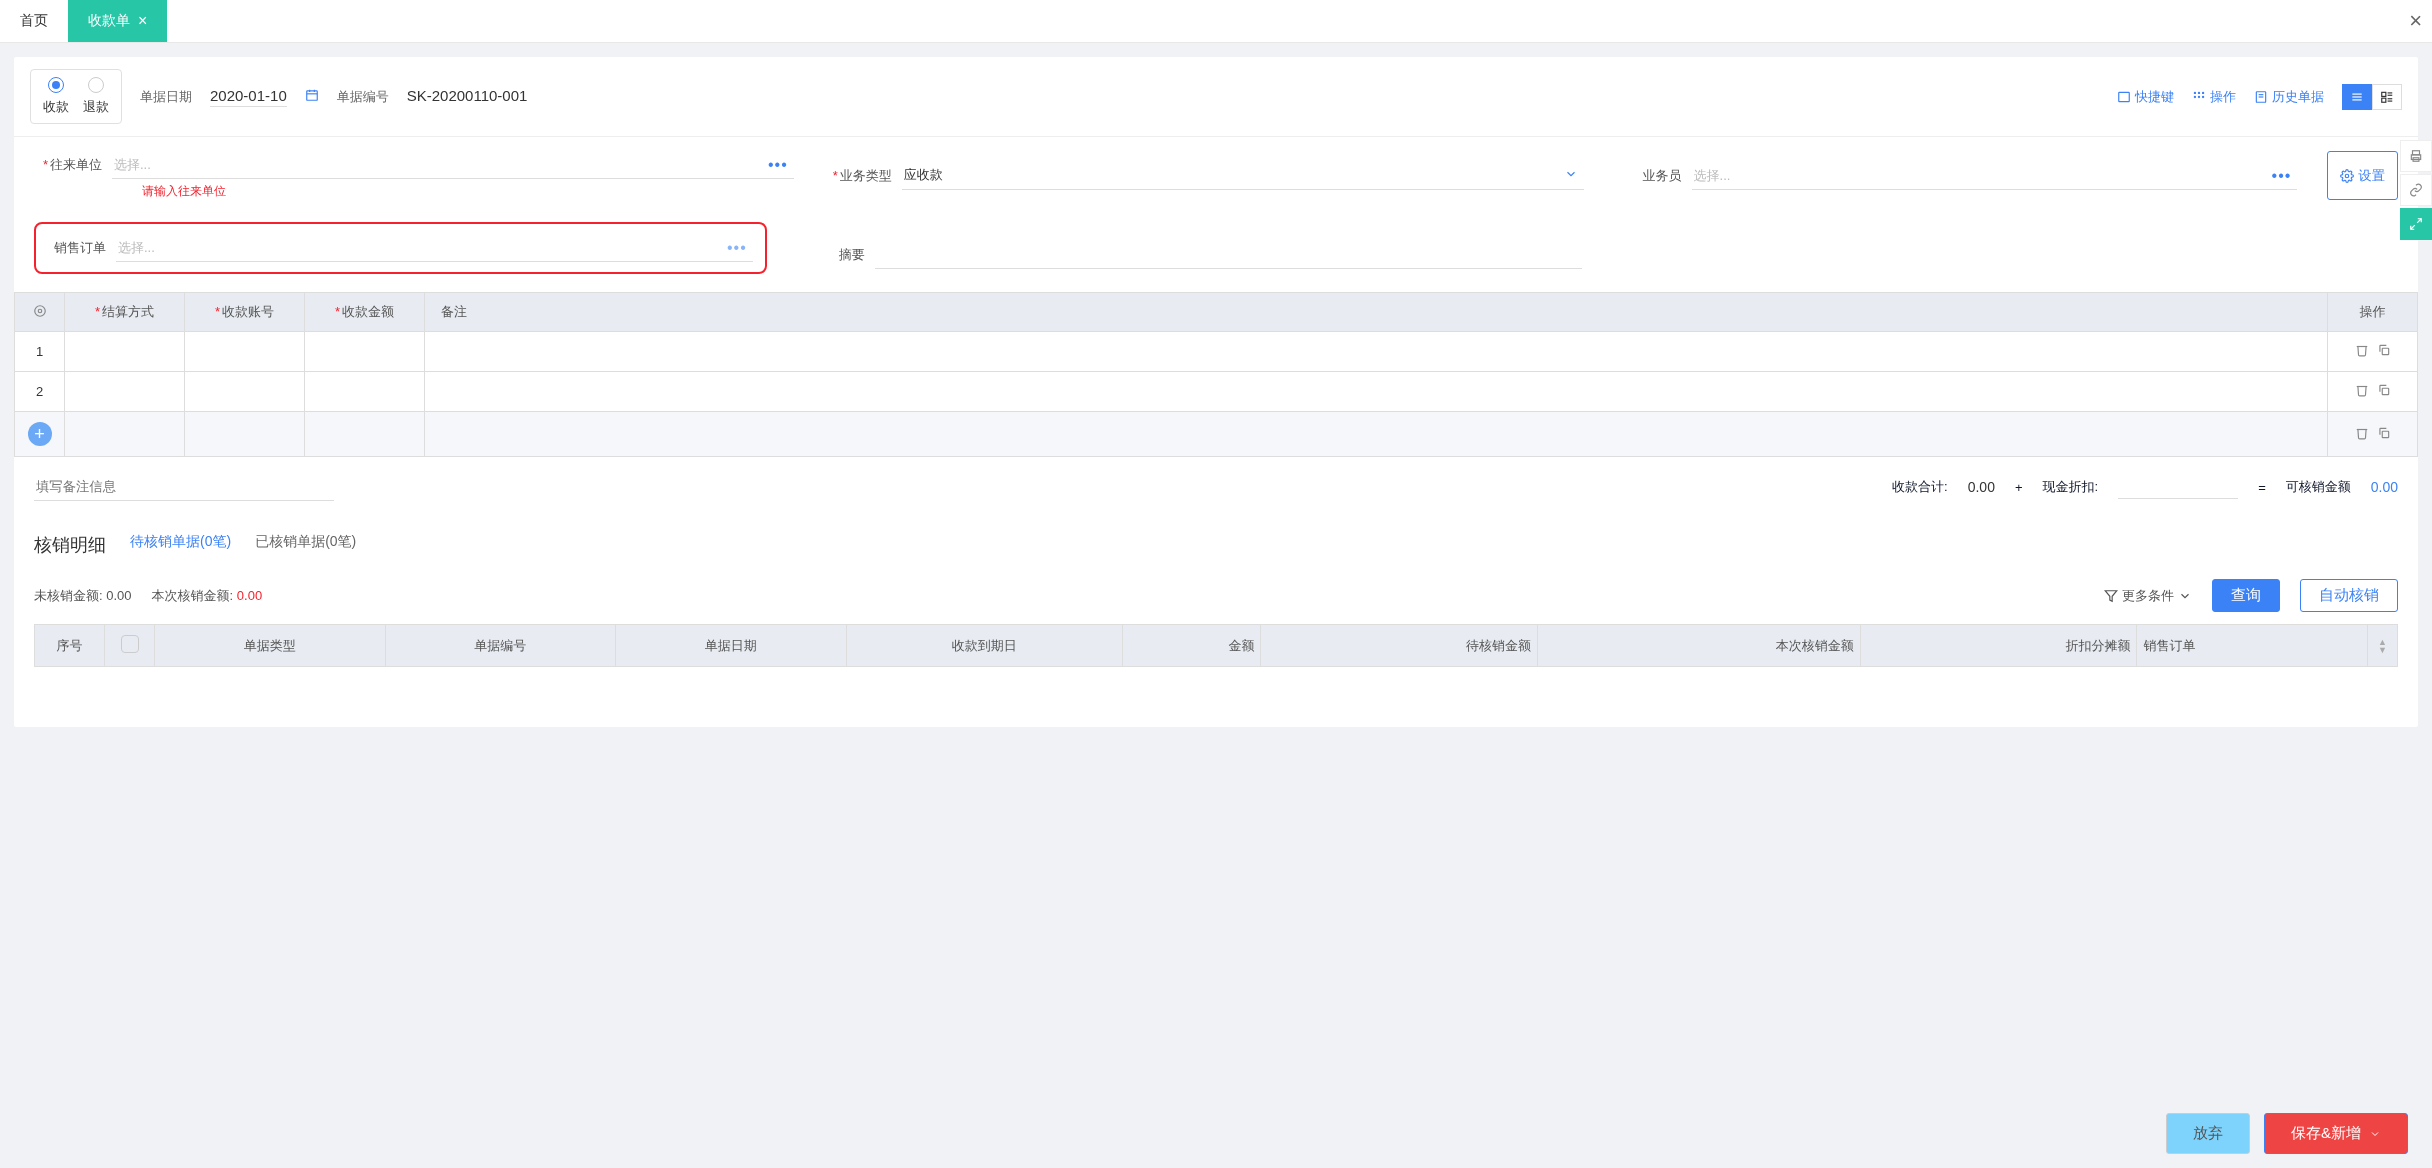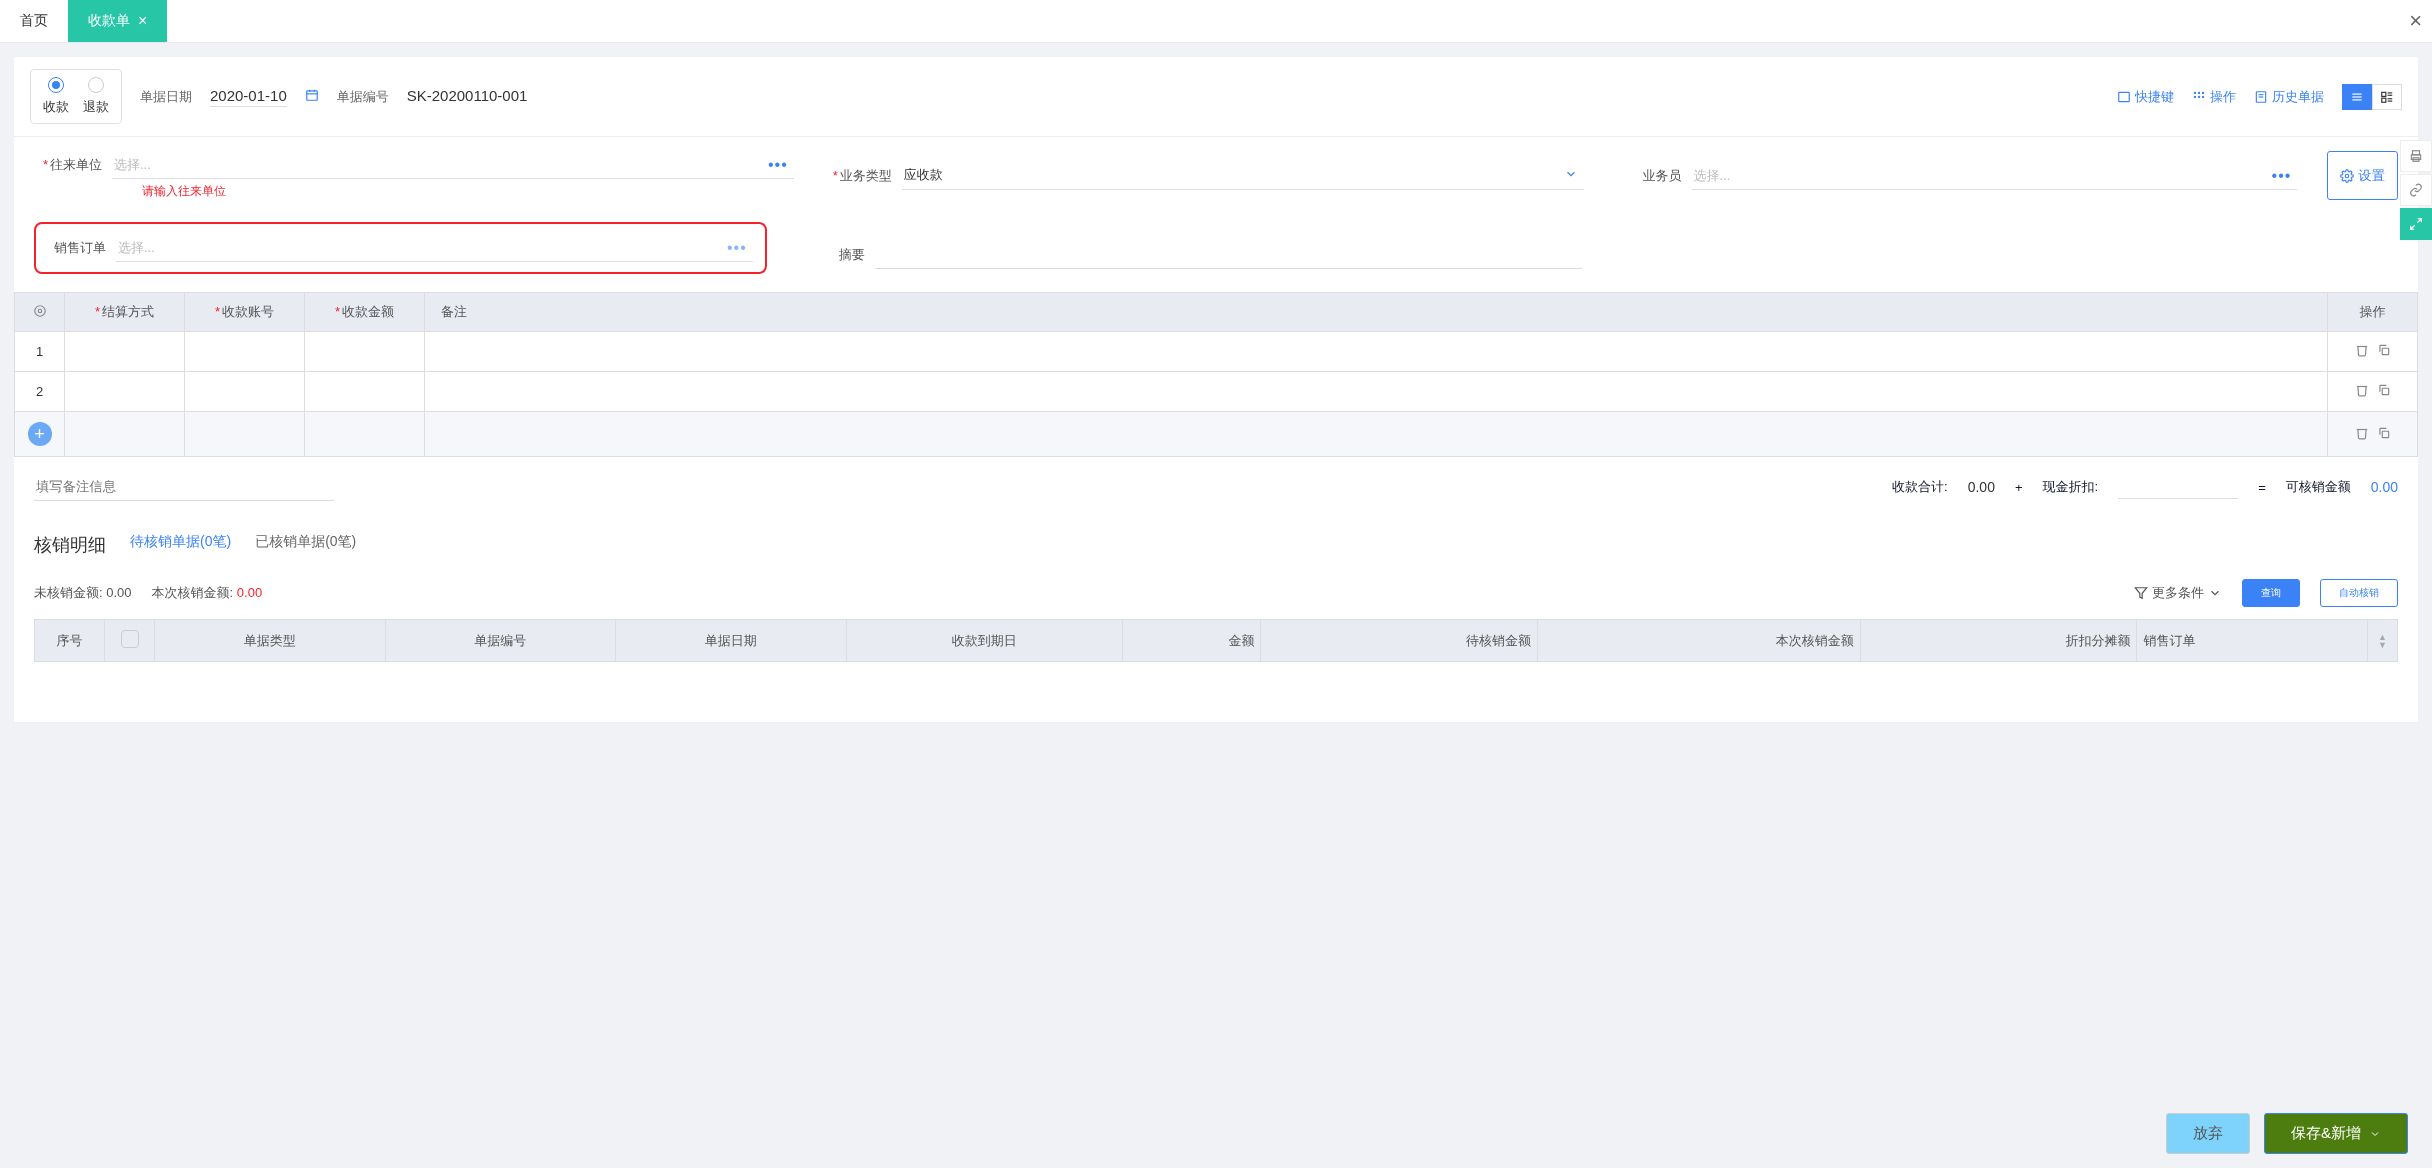--- a/index.html
+++ b/index.html
@@ -60,36 +60,36 @@
     .blue { color: #3b82f6; }
     .disc-input { border: none; border-bottom: 1px solid #ddd; width: 120px; padding: 4px; outline: none; }
     
     .section-title { font-size: 18px; padding: 16px 20px 10px; display: flex; align-items: flex-start; gap: 24px; }
     .st-tab { font-size: 14px; color: #666; cursor: pointer; }
     .st-tab.on { color: #3b82f6; }
     
     .filter-row { display: flex; align-items: center; padding: 12px 20px; gap: 20px; }
     .amt-item { color: #555; }
     .red { color: #f5222d; }
-    .btn { padding: 6px 18px; border-radius: 3px; cursor: pointer; font-size: 10px; }
+    .btn { padding: 6px 18px; border-radius: 3px; cursor: pointer; font-size: 15px; }
     .btn-primary { background: #3b82f6; color: #fff; border: 1px solid #3b82f6; }
     .btn-outline { background: #fff; color: #3b82f6; border: 1px solid #3b82f6; }
     .more-link { color: #555; display: flex; align-items: center; gap: 4px; cursor: pointer; }
     
     .detail-table { width: calc(100% - 40px); margin: 0 20px; border-collapse: collapse; }
     .detail-table th { background: #e8ecf2; border: 1px solid #ddd; padding: 10px 6px; font-weight: normal; color: #555; font-size: 13px; }
     .chk-col { width: 50px; }
     .chk { width: 18px; height: 18px; border: 1px solid #ccc; border-radius: 4px; display: inline-block; }
     .sort-col { width: 30px; background: #e8ecf2; }
     .sort-arrows { color: #aaa; font-size: 9px; line-height: 8px; }
     
     .footer-bar { position: fixed; bottom: 0; right: 0; display: flex; gap: 14px; padding: 14px 24px; }
     .btn-large { padding: 10px 26px; font-size: 15px; border-radius: 3px; cursor: pointer; }
     .btn-cancel { background: #7dd3fc; border: 1px solid #ccc; color: #555; }
-    .btn-save { background: #4d7c0f; color: #fff; border: 1px solid #3b82f6; display: flex; align-items: center; gap: 8px; }
+    .btn-save { background: #ef4444; color: #fff; border: 1px solid #3b82f6; display: flex; align-items: center; gap: 8px; }
     
     .side-rail { position: fixed; right: 0; top: 140px; display: flex; flex-direction: column; gap: 2px; }
     .rail-btn { width: 32px; height: 32px; background: #fff; border: 1px solid #eee; display: flex; align-items: center; justify-content: center; color: #888; cursor: pointer; }
     .rail-btn.green { background: #26c6a7; color: #fff; border-color: #26c6a7; }
     
     svg { width: 14px; height: 14px; }
   </style>
 </head>
 <body>
 

